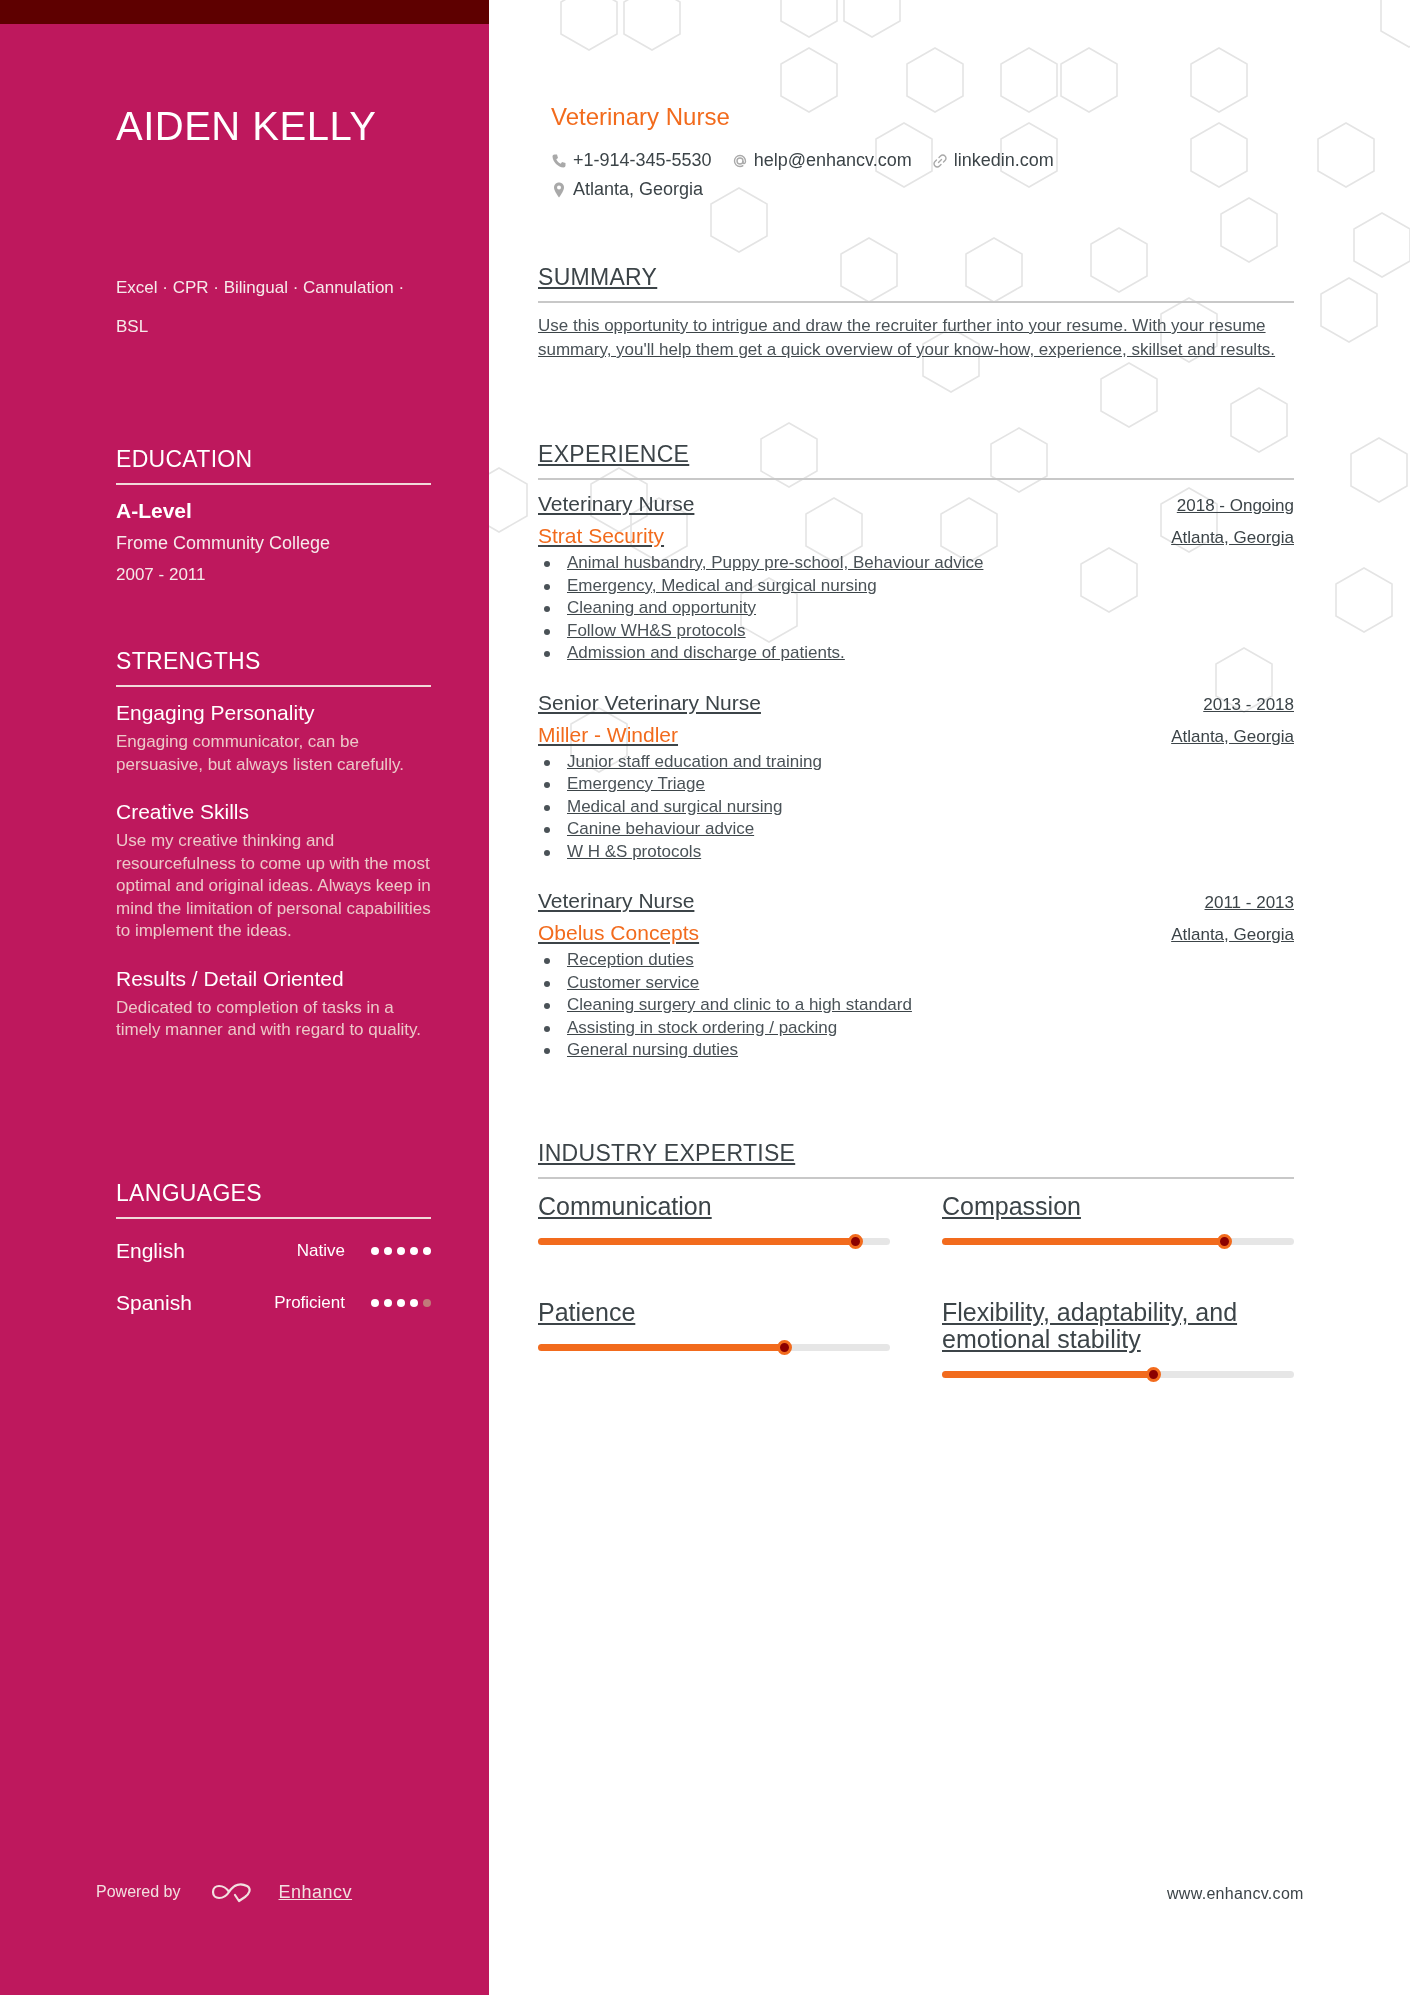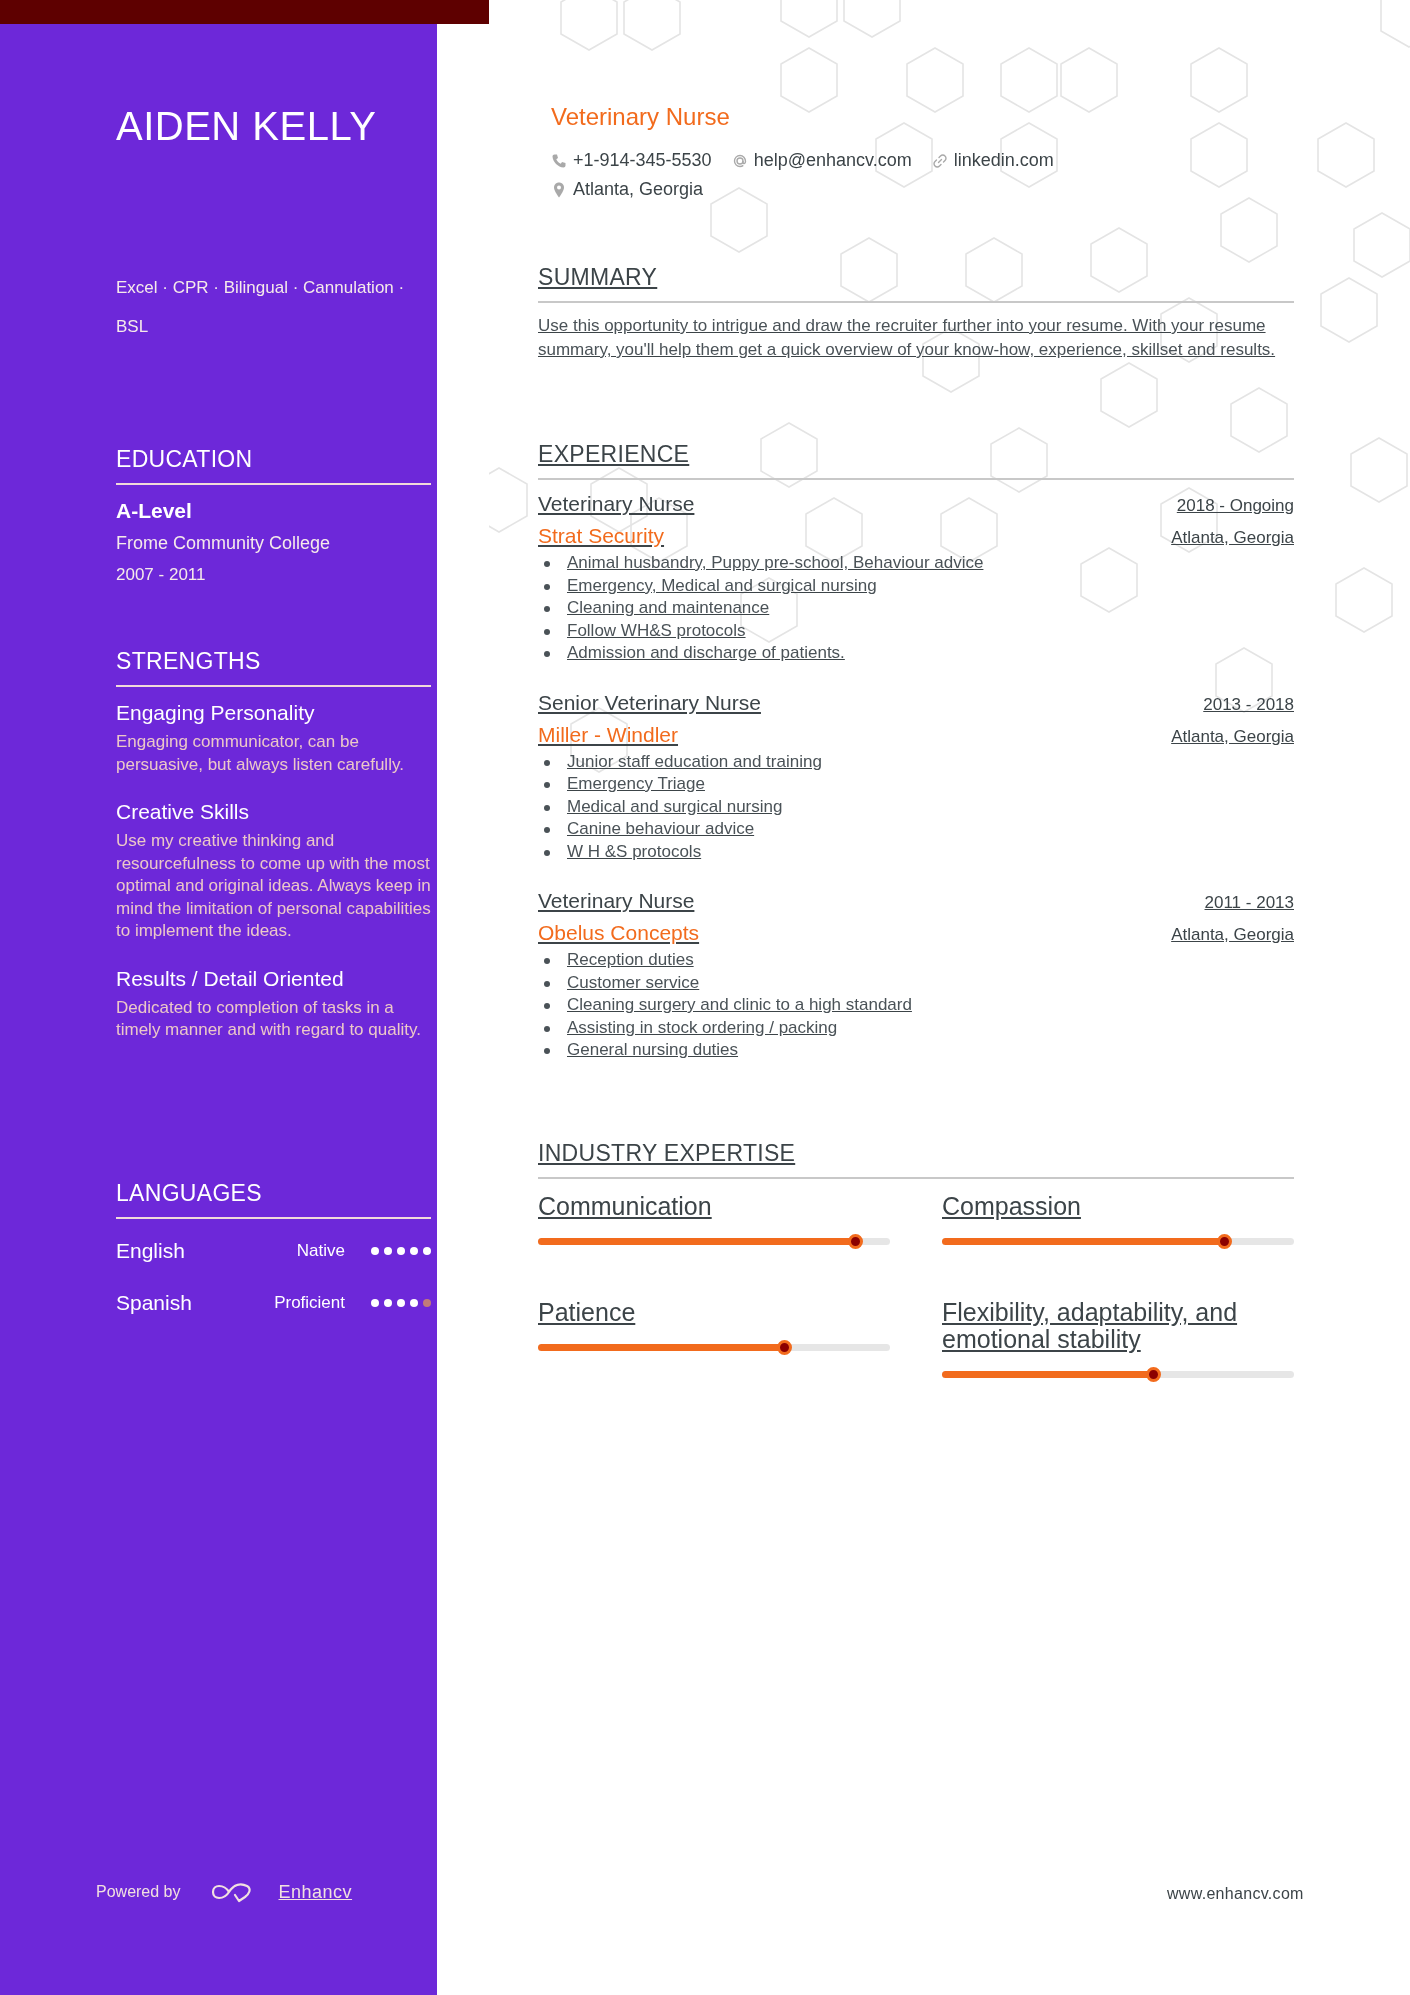--- a/index.html
+++ b/index.html
@@ -1,20 +1,20 @@
 <!DOCTYPE html>
 <html><head>
 <meta charset="utf-8">
 <style>
   * { box-sizing: border-box; margin: 0; padding: 0; }
   html, body { width: 1410px; height: 1995px; background: #ffffff; overflow: hidden; }
   body { position: relative; font-family: "Liberation Sans", "DejaVu Sans", sans-serif; color: #3c4448; }
 
   
-  .sidebar { position: absolute; left: 0; top: 0; width: 437px; height: 1995px; background: #6d28d9; color: #ffffff; }
+  .sidebar { position: absolute; left: 0; top: 0; width: 489px; height: 1995px; background: #be185d; color: #ffffff; }
   .sidebar-band { position: absolute; left: 0; top: 0; width: 489px; height: 24px; background: #5e0000; }
   .name { position: absolute; left: 116px; top: 104px; font-size: 40px; letter-spacing: 0.5px; font-weight: normal; }
   .sb-section { position: absolute; left: 116px; width: 315px; }
   .sb-title { font-size: 23px; letter-spacing: 0.3px; padding-bottom: 10px; border-bottom: 2px solid #f1dada; }
   .skills-text { font-size: 17px; line-height: 39px; margin-top: 6px; color: #f6eaea; }
   .edu-degree { font-size: 21px; font-weight: bold; margin-top: 14px; }
   .edu-school { font-size: 18px; margin-top: 10px; color: #f6eaea; }
   .edu-dates { font-size: 17px; margin-top: 11px; color: #f6eaea; }
   .strength { margin-top: 14px; }
   .strength + .strength { margin-top: 24px; }
@@ -232,21 +232,21 @@
         <span class="job-role">Veterinary Nurse</span>
         <span class="job-dates">2018 - Ongoing</span>
       </div>
       <div class="job-row second">
         <span class="job-company">Strat Security</span>
         <span class="job-loc">Atlanta, Georgia</span>
       </div>
       <ul class="bullets">
         <li>Animal husbandry, Puppy pre-school, Behaviour advice</li>
         <li>Emergency, Medical and surgical nursing</li>
-        <li>Cleaning and maintenance</li>
+        <li>Cleaning and opportunity</li>
         <li>Follow WH&amp;S protocols</li>
         <li>Admission and discharge of patients.</li>
       </ul>
     </div>
 
     <div class="job">
       <div class="job-row">
         <span class="job-role">Senior Veterinary Nurse</span>
         <span class="job-dates">2013 - 2018</span>
       </div>

